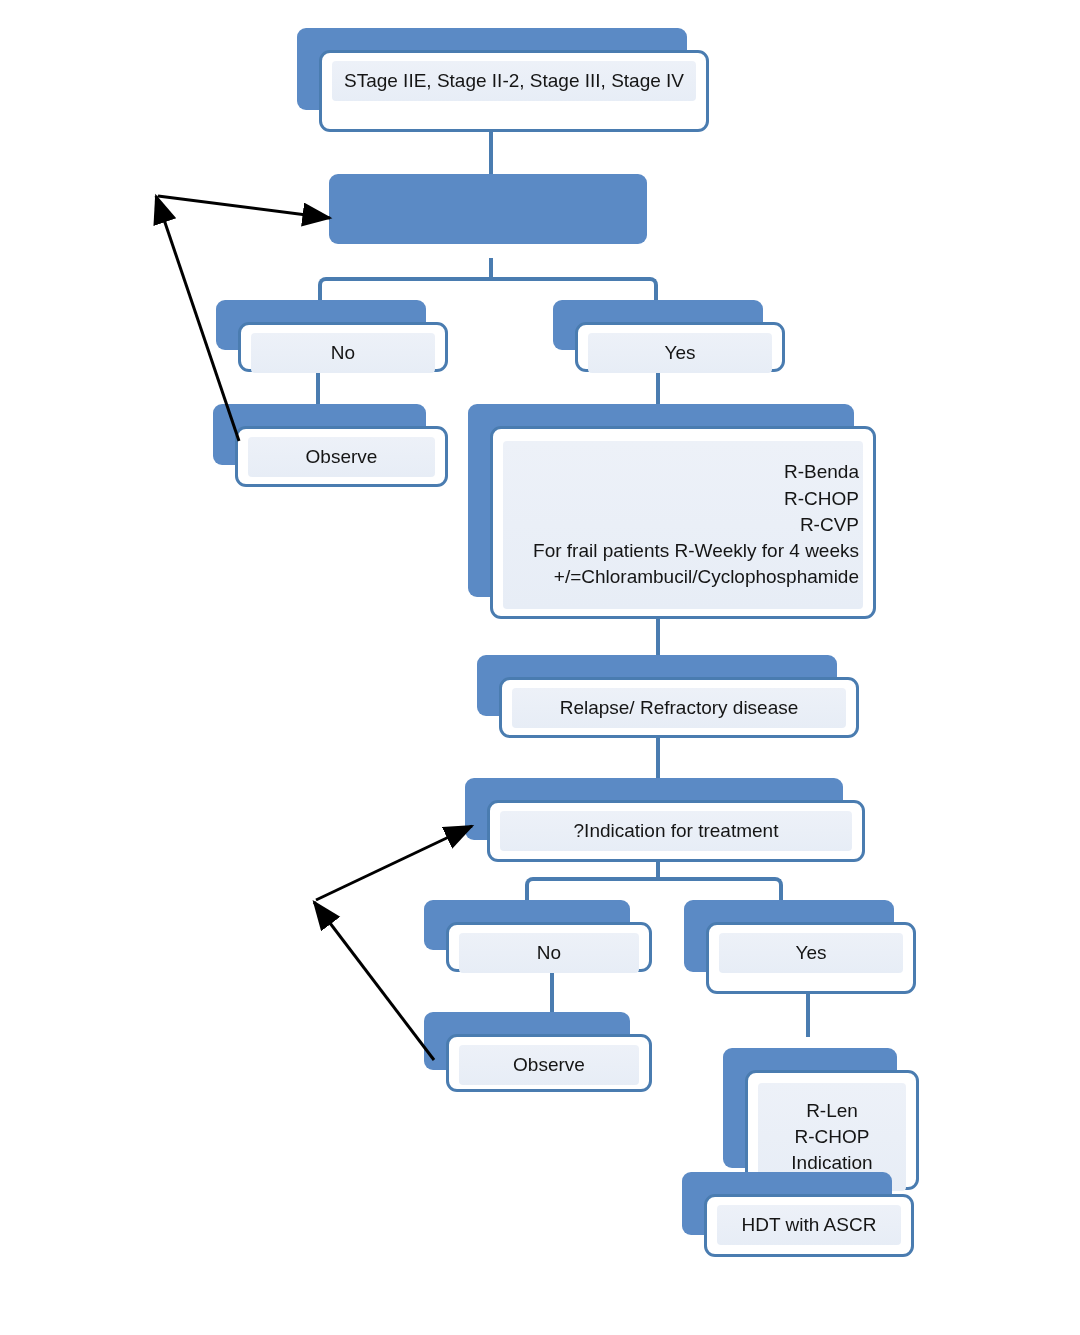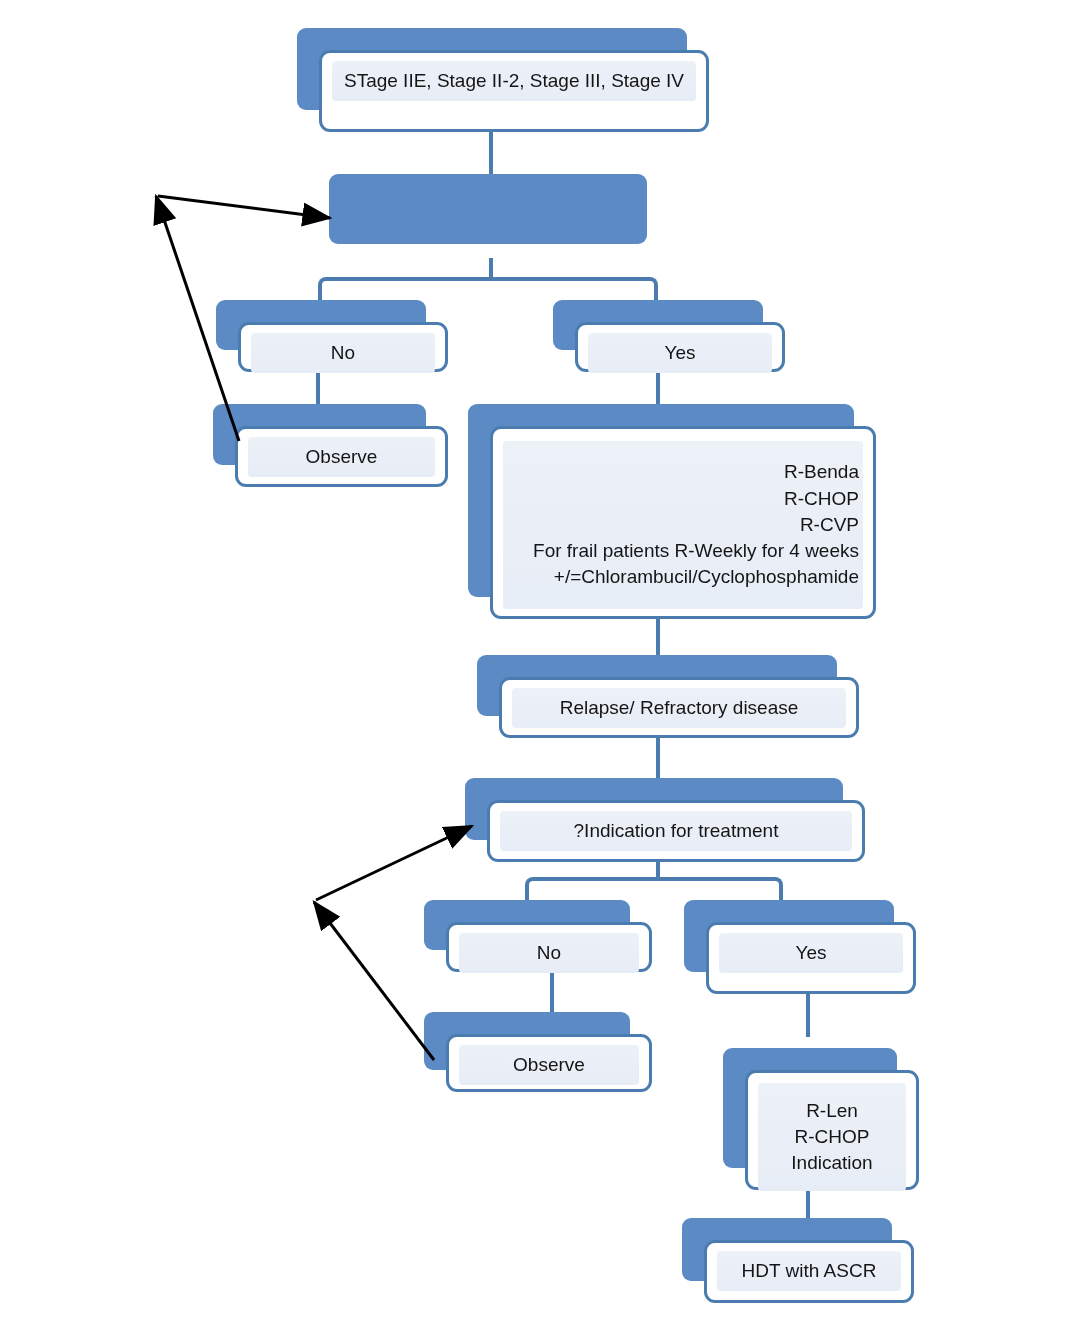--- a/index.html
+++ b/index.html
@@ -223,21 +223,21 @@
     <div class="slab"></div>
     <div class="card">
       <div class="band h3" style="top:10px;">
         <span class="line">R-Len</span>
         <span class="line">R-CHOP</span>
         <span class="line">Indication</span>
       </div>
     </div>
   </div>
 
-  <div class="node" style="left:682px; top:1218px; width:232px; height:85px;">
+  <div class="node" style="left:682px; top:1172px; width:232px; height:85px;">
     <div class="slab"></div>
     <div class="card">
       <div class="band h1">
         <span class="line">HDT with ASCR</span>
       </div>
     </div>
   </div>
 
   <svg class="overlay" viewBox="0 0 1080 1335">
     <defs>

